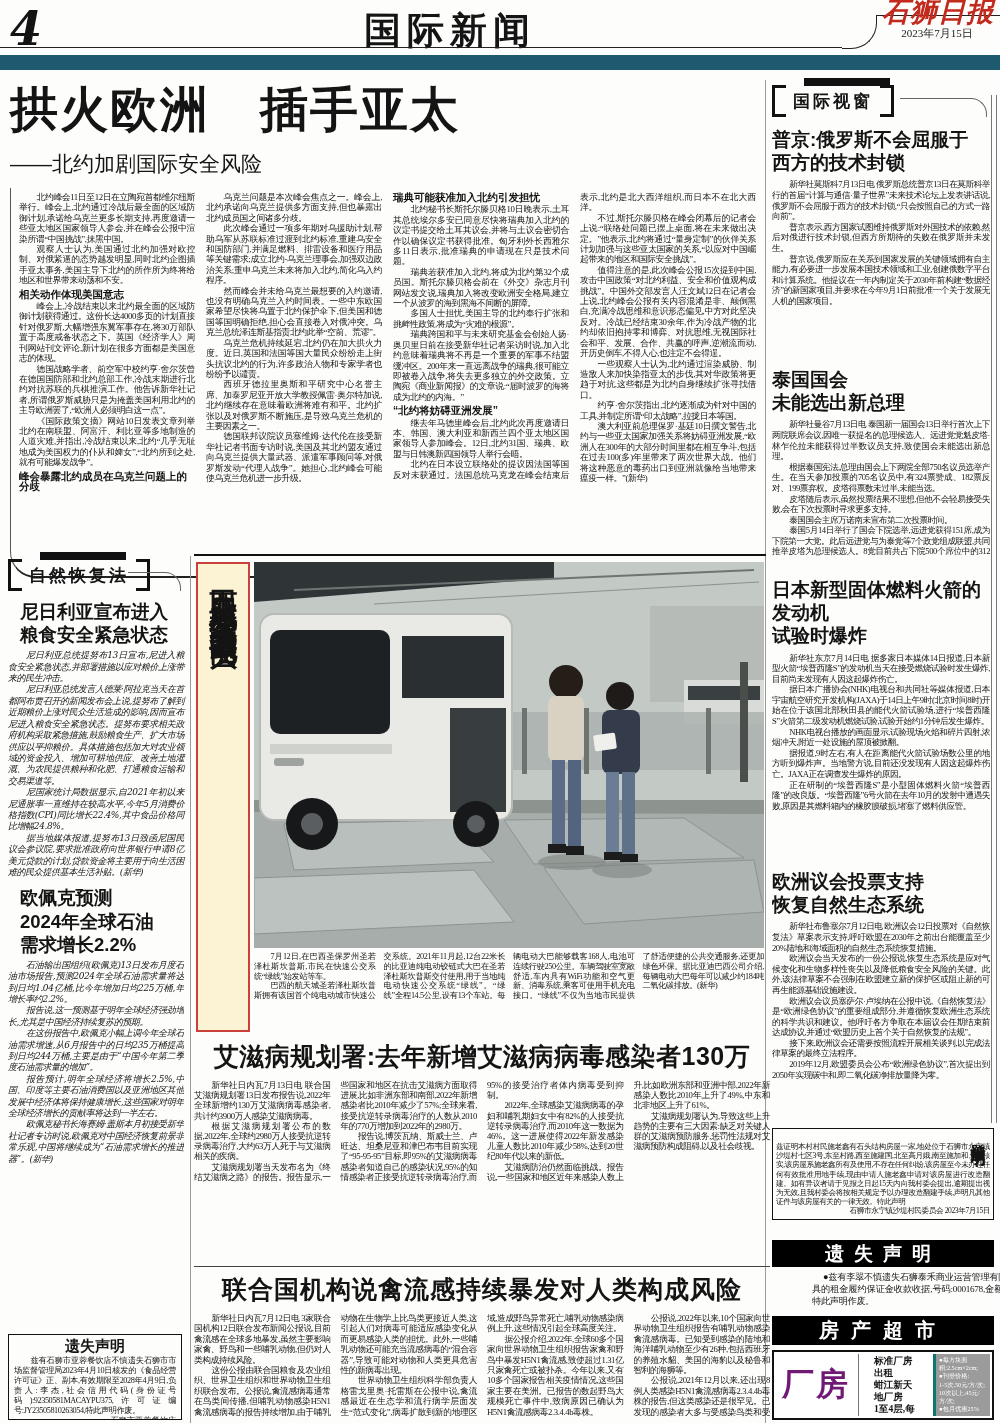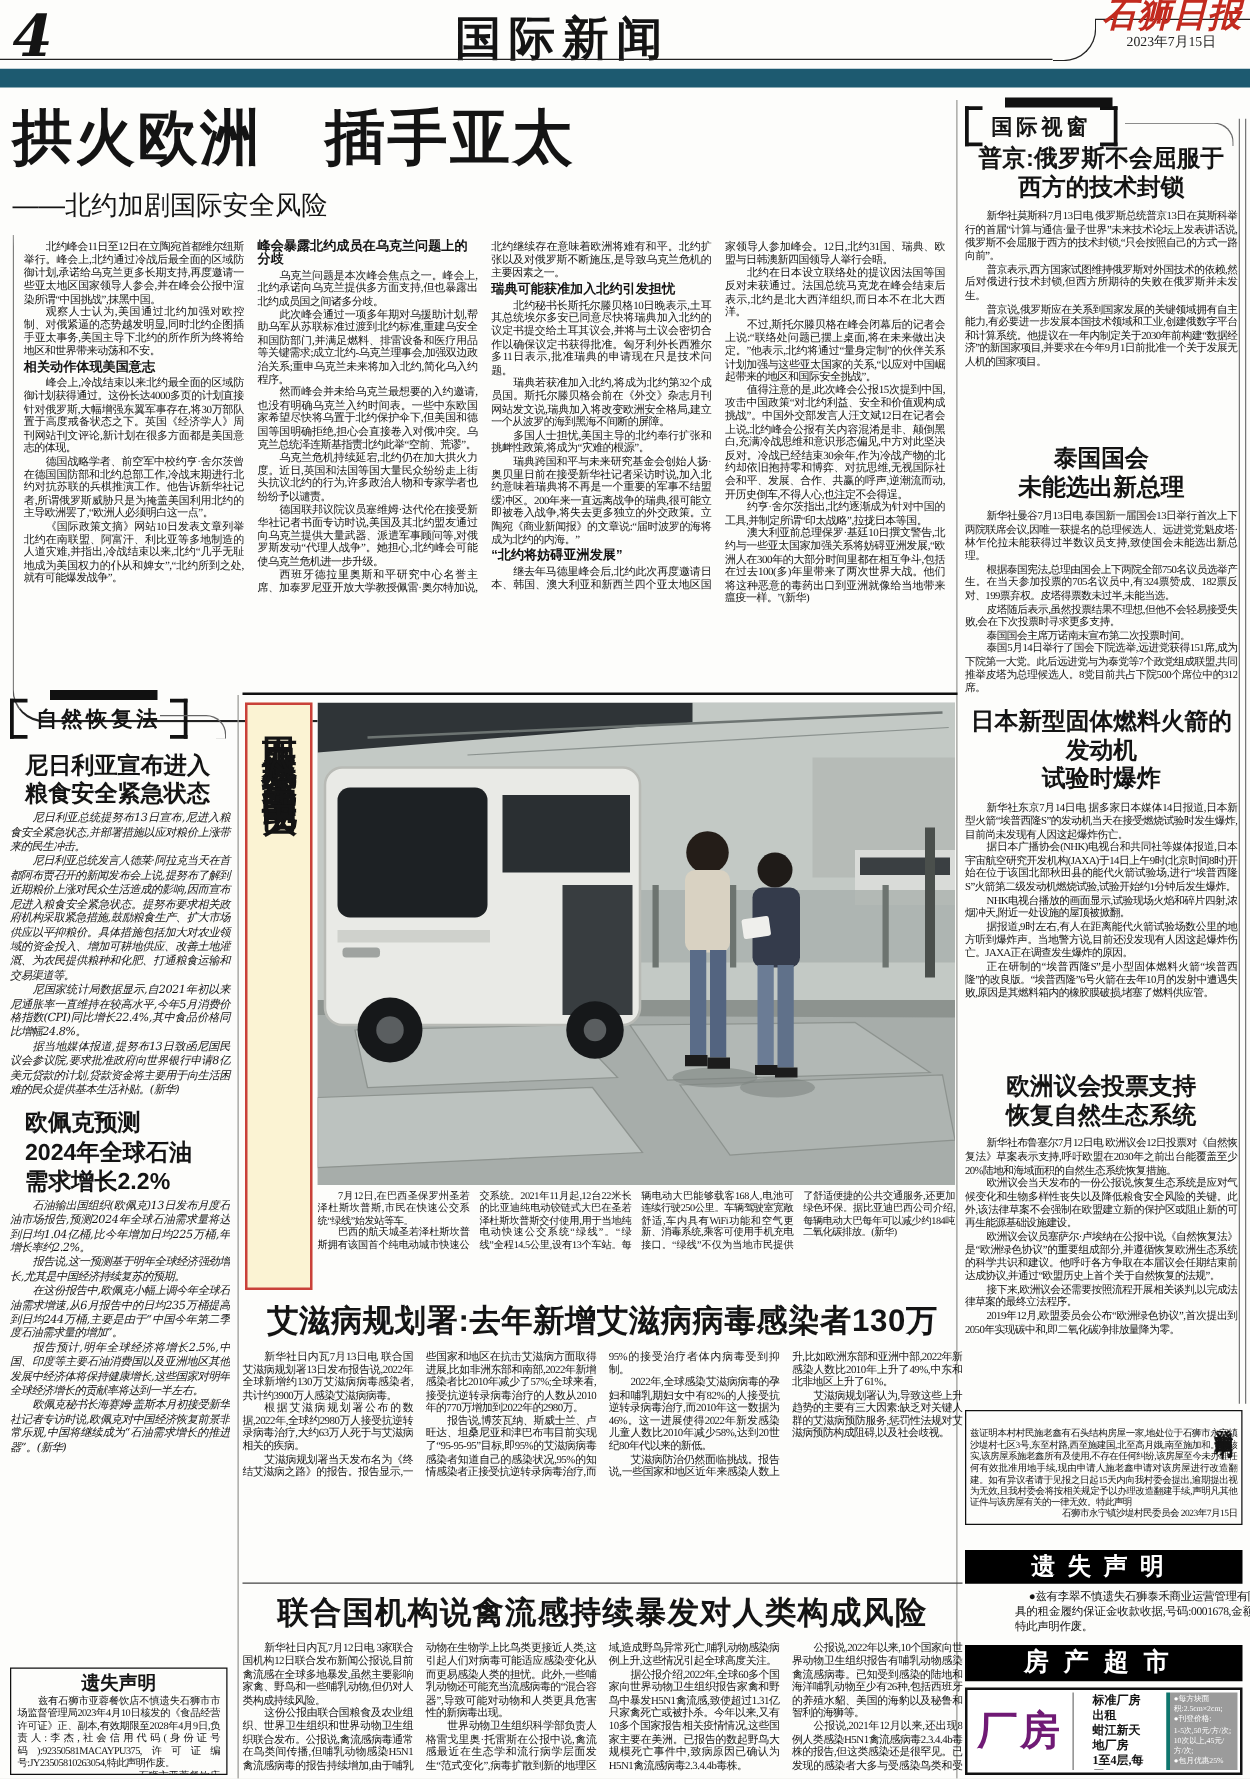--- a/index.html
+++ b/index.html
@@ -48,21 +48,21 @@
   .brk{width:11px;height:26px;}
   .brk.l{border:3px solid #111;border-right:none;margin-right:7px;}
   .brk.r{border:3px solid #111;border-left:none;margin-left:7px;}
   .seclabel .txt{font-weight:bold;font-size:17px;letter-spacing:3px;
                  font-family:"Liberation Sans","DejaVu Sans",sans-serif;}
   .hook{position:absolute;border-top:1.5px solid #666;border-right:1.5px solid #666;border-top-right-radius:16px;}
 
   
   .rightcol{position:absolute;left:772px;top:84px;width:218px;height:1040px;}
   .rart{position:absolute;left:0;width:218px;overflow:hidden;}
-  .rart h2{margin:4px 0 5px 0;text-align:center;font-size:19px;line-height:1.22;font-weight:900;
+  .rart h2{margin:16px 0 5px 0;text-align:left;font-size:19px;line-height:1.22;font-weight:900;
            font-family:"Liberation Sans","DejaVu Sans",sans-serif;}
   .rbody{font-size:8.6px;line-height:10.6px;letter-spacing:-0.45px;}
 
   
   .leftcol{position:absolute;left:8px;top:558px;width:176px;}
   .leftcol h2{margin:8px 0 4px 12px;font-size:18.5px;line-height:1.25;font-weight:900;
               font-family:"Liberation Sans","DejaVu Sans",sans-serif;}
   .lbody{font-size:9px;line-height:11.4px;letter-spacing:-0.4px;font-style:italic;
          font-family:"DejaVu Serif",serif;}
   .lossbox-left{position:absolute;left:8px;top:1334px;width:174px;height:86px;border:1.6px solid #111;
@@ -143,32 +143,33 @@
         <p>观察人士认为,美国通过北约加强对欧控制、对俄紧逼的态势越发明显,同时北约企图插手亚太事务,美国主导下北约的所作所为终将给地区和世界带来动荡和不安。</p>
         <p class="subhead">相关动作体现美国意志</p>
         <p>峰会上,冷战结束以来北约最全面的区域防御计划获得通过。这份长达4000多页的计划直接针对俄罗斯,大幅增强东翼军事存在,将30万部队置于高度戒备状态之下。英国《经济学人》周刊网站刊文评论,新计划在很多方面都是美国意志的体现。</p>
         <p>德国战略学者、前空军中校约亨·舍尔茨曾在德国国防部和北约总部工作,冷战末期进行北约对抗苏联的兵棋推演工作。他告诉新华社记者,所谓俄罗斯威胁只是为掩盖美国利用北约的主导欧洲罢了,“欧洲人必须明白这一点”。</p>
         <p>《国际政策文摘》网站10日发表文章列举北约在南联盟、阿富汗、利比亚等多地制造的人道灾难,并指出,冷战结束以来,北约“几乎无耻地成为美国权力的仆从和婢女”,“北约所到之处,就有可能爆发战争”。</p>
         <p class="subhead">峰会暴露北约成员在乌克兰问题上的分歧</p>
         <p>乌克兰问题是本次峰会焦点之一。峰会上,北约承诺向乌克兰提供多方面支持,但也暴露出北约成员国之间诸多分歧。</p>
         <p>此次峰会通过一项多年期对乌援助计划,帮助乌军从苏联标准过渡到北约标准,重建乌安全和国防部门,并满足燃料、排雷设备和医疗用品等关键需求;成立北约-乌克兰理事会,加强双边政治关系;重申乌克兰未来将加入北约,简化乌入约程序。</p>
         <p>然而峰会并未给乌克兰最想要的入约邀请,也没有明确乌克兰入约时间表。一些中东欧国家希望尽快将乌置于北约保护伞下,但美国和德国等国明确拒绝,担心会直接卷入对俄冲突。乌克兰总统泽连斯基指责北约此举“空前、荒谬”。</p>
         <p>乌克兰危机持续延宕,北约仍在加大拱火力度。近日,英国和法国等国大量民众纷纷走上街头抗议北约的行为,许多政治人物和专家学者也纷纷予以谴责。</p>
+        <p>西班牙德拉里奥斯和平研究中心名誉主席、加泰罗尼亚开放大学教授佩雷·奥尔特加说,北约继续存在意味着欧洲将难有和平。北约扩张以及对俄罗斯不断施压,是导致乌克兰危机的主要因素之一。</p>
         <p>德国联邦议院议员塞维姆·达代伦在接受新华社记者书面专访时说,美国及其北约盟友通过向乌克兰提供大量武器、派遣军事顾问等,对俄罗斯发动“代理人战争”。她担心,北约峰会可能使乌克兰危机进一步升级。</p>
-        <p>西班牙德拉里奥斯和平研究中心名誉主席、加泰罗尼亚开放大学教授佩雷·奥尔特加说,北约继续存在意味着欧洲将难有和平。北约扩张以及对俄罗斯不断施压,是导致乌克兰危机的主要因素之一。</p>
         <p class="subhead">瑞典可能获准加入北约引发担忧</p>
         <p>北约秘书长斯托尔滕贝格10日晚表示,土耳其总统埃尔多安已同意尽快将瑞典加入北约的议定书提交给土耳其议会,并将与土议会密切合作以确保议定书获得批准。匈牙利外长西雅尔多11日表示,批准瑞典的申请现在只是技术问题。</p>
         <p>瑞典若获准加入北约,将成为北约第32个成员国。斯托尔滕贝格会前在《外交》杂志月刊网站发文说,瑞典加入将改变欧洲安全格局,建立一个从波罗的海到黑海不间断的屏障。</p>
         <p>多国人士担忧,美国主导的北约奉行扩张和挑衅性政策,将成为“灾难的根源”。</p>
         <p>瑞典跨国和平与未来研究基金会创始人扬·奥贝里日前在接受新华社记者采访时说,加入北约意味着瑞典将不再是一个重要的军事不结盟缓冲区。200年来一直远离战争的瑞典,很可能立即被卷入战争,将失去更多独立的外交政策。立陶宛《商业新闻报》的文章说:“届时波罗的海将成为北约的内海。”</p>
         <p class="subhead">“北约将妨碍亚洲发展”</p>
         <p>继去年马德里峰会后,北约此次再度邀请日本、韩国、澳大利亚和新西兰四个亚太地区国家领导人参加峰会。12日,北约31国、瑞典、欧盟与日韩澳新四国领导人举行会晤。</p>
         <p>北约在日本设立联络处的提议因法国等国反对未获通过。法国总统马克龙在峰会结束后表示,北约是北大西洋组织,而日本不在北大西洋。</p>
         <p>不过,斯托尔滕贝格在峰会闭幕后的记者会上说:“联络处问题已摆上桌面,将在未来做出决定。”他表示,北约将通过“量身定制”的伙伴关系计划加强与这些亚太国家的关系,“以应对中国崛起带来的地区和国际安全挑战”。</p>
         <p>值得注意的是,此次峰会公报15次提到中国,攻击中国政策“对北约利益、安全和价值观构成挑战”。中国外交部发言人汪文斌12日在记者会上说,北约峰会公报有关内容混淆是非、颠倒黑白,充满冷战思维和意识形态偏见,中方对此坚决反对。冷战已经结束30余年,作为冷战产物的北约却依旧抱持零和博弈、对抗思维,无视国际社会和平、发展、合作、共赢的呼声,逆潮流而动,开历史倒车,不得人心,也注定不会得逞。</p>
+        <p>一些观察人士认为,北约通过渲染威胁、制造敌人来加快染指亚太的步伐,其对华政策将更趋于对抗,这些都是为北约自身继续扩张寻找借口。</p>
         <p>约亨·舍尔茨指出,北约逐渐成为针对中国的工具,并制定所谓“印太战略”,拉拢日本等国。</p>
         <p>澳大利亚前总理保罗·基廷10日撰文警告,北约与一些亚太国家加强关系将妨碍亚洲发展,“欧洲人在300年的大部分时间里都在相互争斗,包括在过去100(多)年里带来了两次世界大战。他们将这种恶意的毒药出口到亚洲就像给当地带来瘟疫一样。”(新华)</p>
       </div>
   </section>
 
   <div class="vr1"></div>
   <div class="vr2"></div>
   <div class="dbl"></div>
 
   <aside class="rightcol">

